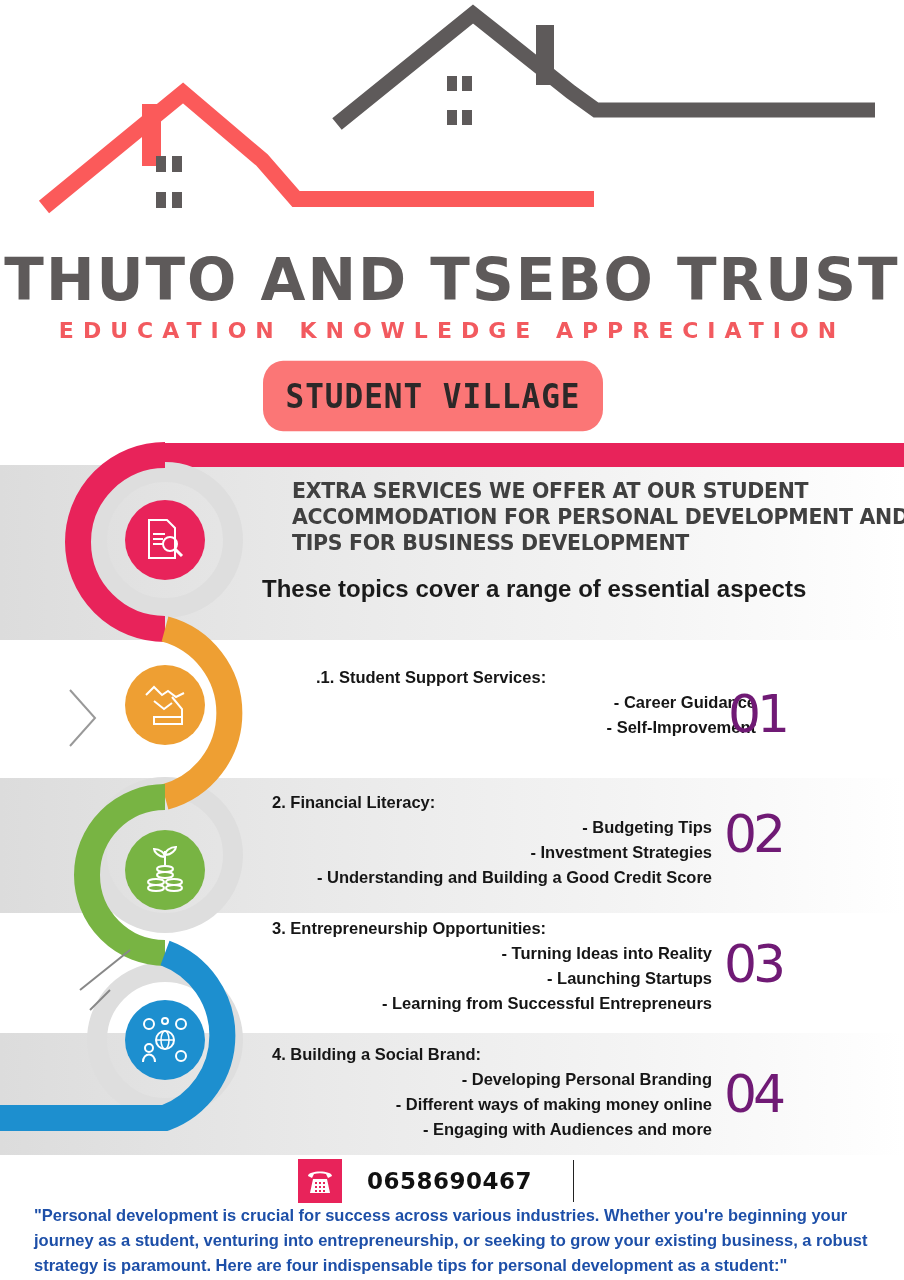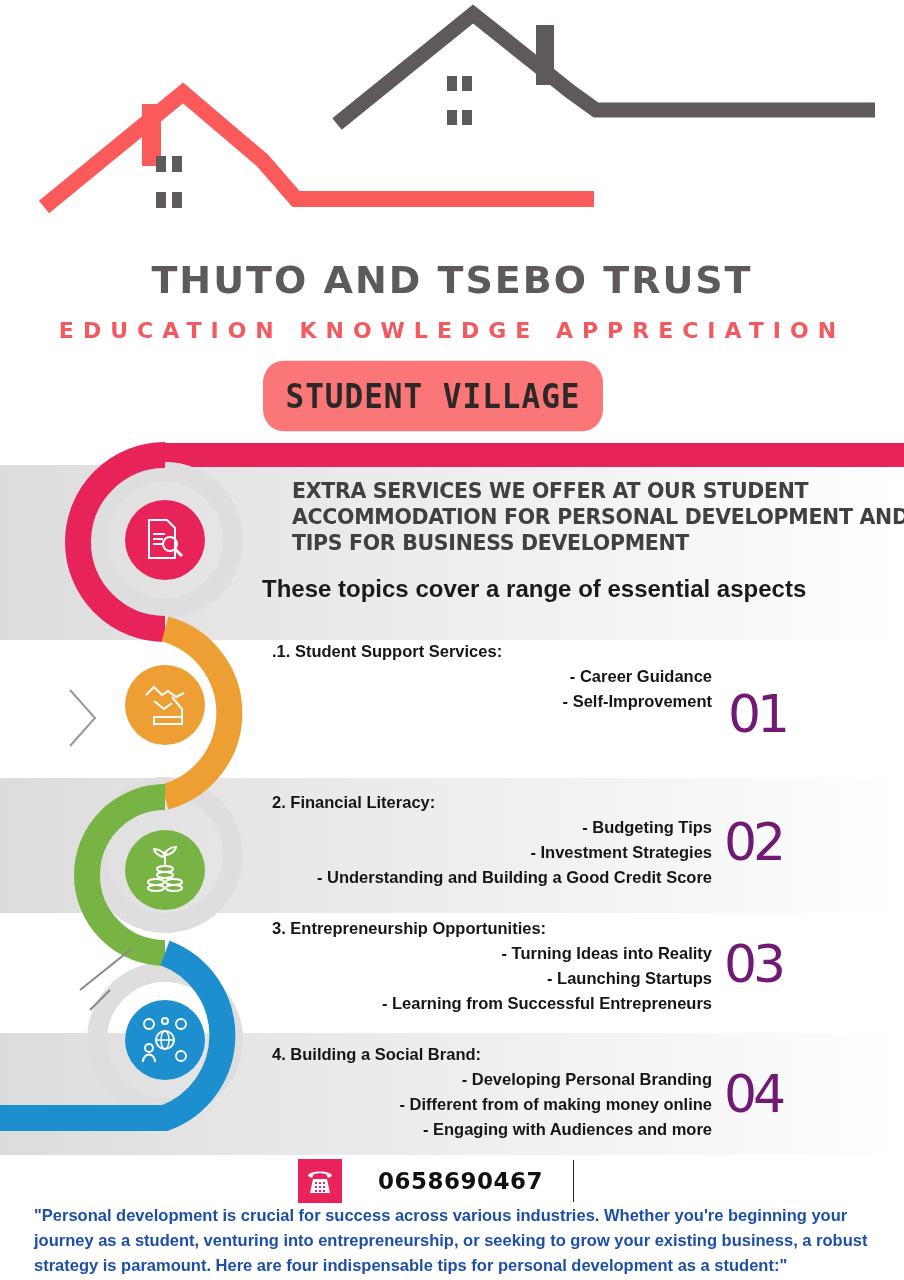--- a/index.html
+++ b/index.html
@@ -3,21 +3,21 @@
 <meta charset="utf-8">
 <style>
   * { box-sizing: border-box; margin: 0; padding: 0; }
   html, body { width: 904px; height: 1280px; background: #ffffff; overflow: hidden; }
   body { position: relative; font-family: "Liberation Sans", sans-serif; }
 
   .logo { position: absolute; left: 0; top: 0; width: 904px; height: 230px; }
 
   .org-title {
     position: absolute; left: 0; top: 248px; width: 904px; text-align: center;
-    font-family: "DejaVu Sans", sans-serif; font-weight: bold; font-size: 38px;
+    font-family: "DejaVu Sans", sans-serif; font-weight: bold; font-size: 58px;
     color: #5e5a5a; letter-spacing: 2px; line-height: 64px;
   }
   .org-tagline {
     position: absolute; left: 0; top: 316px; width: 904px; text-align: center;
     font-family: "DejaVu Sans", sans-serif; font-weight: bold; font-size: 22px;
     color: #f25a5f; letter-spacing: 9px; line-height: 30px;
   }
   .village-badge {
     position: absolute; left: 263px; top: 364px; width: 340px; height: 64px;
     background: #fb7676; border-radius: 20px;
@@ -52,21 +52,21 @@
   .section-item { padding-left: 14px; text-align: right; }
 
   .big-num {
     position: absolute; font-family: "DejaVu Sans", sans-serif; font-weight: normal;
     font-size: 52px; color: #701a75; letter-spacing: -4px; line-height: 80px;
   }
 
   .phone-row { position: absolute; left: 298px; top: 1158px; height: 46px; display: flex; align-items: center; }
   .phone-icon { width: 44px; height: 44px; background: #e8235a; display: flex; align-items: center; justify-content: center; }
   .phone-number {
-    margin-left: 36px; font-family: "DejaVu Sans", sans-serif; font-weight: bold;
+    margin-left: 25px; font-family: "DejaVu Sans", sans-serif; font-weight: bold;
     font-size: 23px; color: #111; letter-spacing: 0.5px;
   }
   .divider-v { position: absolute; left: 573px; top: 1160px; width: 1px; height: 42px; background: #222; }
 
   .quote {
     position: absolute; left: 34px; top: 1203px; width: 850px;
     font-family: "Liberation Sans", sans-serif; font-weight: bold; font-size: 16.5px;
     line-height: 25px; color: #1d4fa8;
   }
 </style>
@@ -156,47 +156,47 @@
   <circle cx="24" cy="5" r="3" fill="none" stroke="#fff" stroke-width="2"></circle>
   <path d="M2,46 C2,36 14,36 14,46" fill="none" stroke="#fff" stroke-width="2"></path>
   <circle cx="8" cy="32" r="4" fill="none" stroke="#fff" stroke-width="2"></circle>
 </svg>
 
 <div class="headline">EXTRA SERVICES WE OFFER AT OUR STUDENT ACCOMMODATION FOR PERSONAL DEVELOPMENT AND TIPS FOR BUSINESS DEVELOPMENT</div>
 <div class="intro">
   <div>These topics cover a range of essential aspects</div>
 </div>
 
-<div class="section" style="top:639px;">
+<div class="section" style="top:665px;margin-left:44px;">
   <div class="section-title">.1. Student Support Services:</div>
   <div class="section-item">- Career Guidance</div>
   <div class="section-item">- Self-Improvement</div>
 </div>
 <div class="big-num" style="left:728px;top:674px;">01</div>
 
 <div class="section" style="top:790px;">
   <div class="section-title">2. Financial Literacy:</div>
   <div class="section-item">- Budgeting Tips</div>
   <div class="section-item">- Investment Strategies</div>
   <div class="section-item">- Understanding and Building a Good Credit Score</div>
 </div>
-<div class="big-num" style="left:724px;top:794px;margin-top:8px;">02</div>
+<div class="big-num" style="left:724px;top:794px;">02</div>
 
 <div class="section" style="top:916px;">
   <div class="section-title">3. Entrepreneurship Opportunities:</div>
   <div class="section-item">- Turning Ideas into Reality</div>
   <div class="section-item">- Launching Startups</div>
   <div class="section-item">- Learning from Successful Entrepreneurs</div>
 </div>
 <div class="big-num" style="left:724px;top:924px;">03</div>
 
 <div class="section" style="top:1042px;">
   <div class="section-title">4. Building a Social Brand:</div>
   <div class="section-item">- Developing Personal Branding</div>
-  <div class="section-item">- Different from of making money online</div>
+  <div class="section-item">- Different ways of making money online</div>
   <div class="section-item">- Engaging with Audiences and more</div>
 </div>
 <div class="big-num" style="left:724px;top:1054px;">04</div>
 
 <div class="phone-row">
   <div class="phone-icon">
     <svg width="30" height="30" viewBox="0 0 30 30">
       <path d="M3,10 C3,4 27,4 27,10 L23,12 L21,8 C17,7 13,7 9,8 L7,12 Z" fill="#fff"></path>
       <path d="M8,13 H22 L25,27 H5 Z" fill="#fff"></path>
       <g fill="#e8235a">

